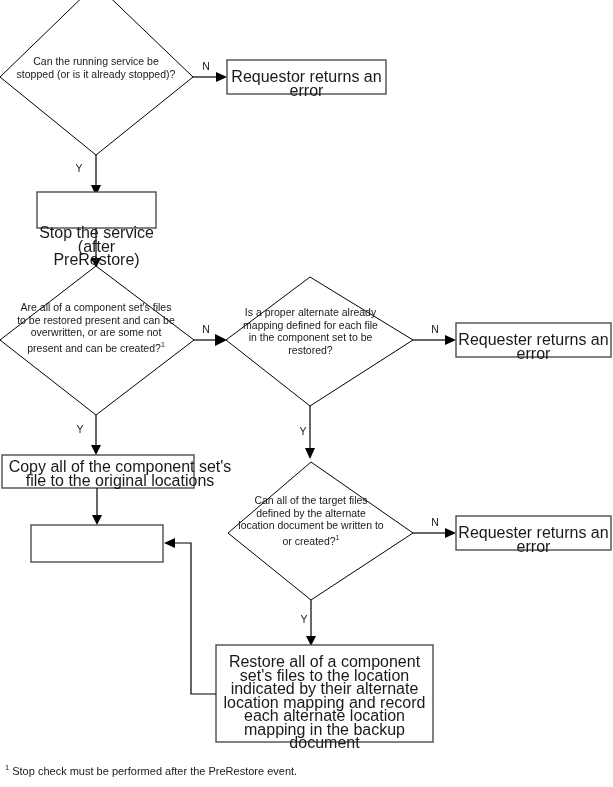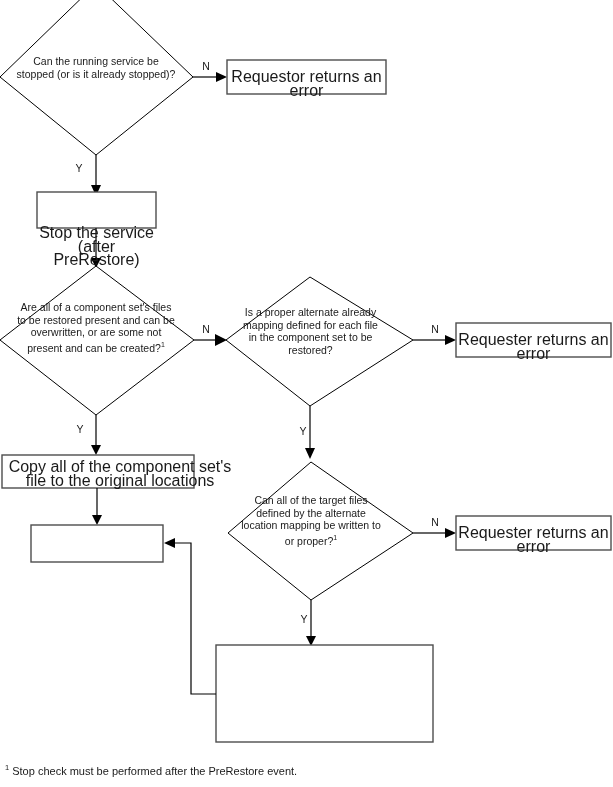--- a/index.html
+++ b/index.html
@@ -151,24 +151,25 @@
 
   <div class="node-text" style="left:16px; top:301px; width:160px;"><span>Are all of a component set's files to be restored present and can be overwritten, or are some not present and can be created?</span><sup class="fn-ref">1</sup></div>
 
   <div class="node-text" style="left:238px; top:306px; width:145px;">Is a proper alternate already mapping defined for each file in the component set to be restored?</div>
 
   <div class="node-text box-label" style="left:458px; top:333px; width:151px;">Requester returns an error</div>
 
   <div class="node-text box-label" style="left:8px; top:460px; width:224px;">Copy all of the component set's file to the original locations</div>
 
 
-  <div class="node-text" style="left:237px; top:494px; width:148px;"><span>Can all of the target files defined by the alternate location mapping be written to or proper?</span><sup class="fn-ref">1</sup></div>
+  <div class="node-text" style="left:237px; top:494px; width:148px;"><span>Can all of the target files defined by the alternate location document be written to or created?</span><sup class="fn-ref">1</sup></div>
 
   <div class="node-text box-label" style="left:458px; top:526px; width:151px;">Requester returns an error</div>
 
+  <div class="node-text box-label" style="left:221px; top:655px; width:207px;">Restore all of a component set's files to the location indicated by their alternate location mapping and record each alternate location mapping in the backup document</div>
 
   <div class="edge-label" style="left:198px; top:60px; width:16px;">N</div>
   <div class="edge-label" style="left:71px; top:162px; width:16px;">Y</div>
 
   <div class="edge-label" style="left:198px; top:323px; width:16px;">N</div>
   <div class="edge-label" style="left:72px; top:423px; width:16px;">Y</div>
 
   <div class="edge-label" style="left:427px; top:323px; width:16px;">N</div>
   <div class="edge-label" style="left:295px; top:425px; width:16px;">Y</div>
 

